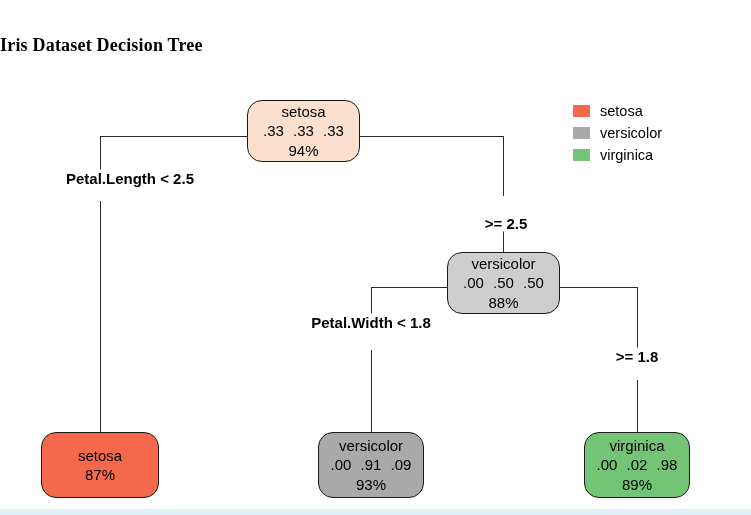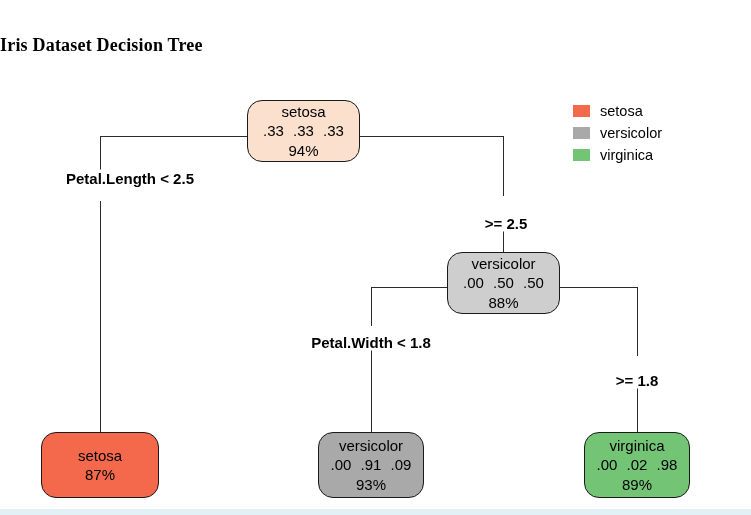--- a/index.html
+++ b/index.html
@@ -88,22 +88,22 @@
   <div class="hline" style="left:371px; top:287px; width:76px;"></div>
   <div class="vline" style="left:371px; top:287px; height:39px;"></div>
   <div class="vline" style="left:371px; top:350px; height:82px;"></div>
 
   <div class="hline" style="left:560px; top:287px; width:77px;"></div>
   <div class="vline" style="left:637px; top:287px; height:69px;"></div>
   <div class="vline" style="left:637px; top:380px; height:52px;"></div>
 
   <div class="split-label" style="left:101px; top:178px;margin-left:29px;">Petal.Length &lt; 2.5</div>
   <div class="split-label" style="left:506px; top:208px;margin-top:15px;">&gt;= 2.5</div>
-  <div class="split-label" style="left:371px; top:342px;">Petal.Width &lt; 1.8</div>
-  <div class="split-label" style="left:637px; top:380px;">&gt;= 1.8</div>
+  <div class="split-label" style="left:371px; top:322px;">Petal.Width &lt; 1.8</div>
+  <div class="split-label" style="left:637px; top:356px;">&gt;= 1.8</div>
 
   <div class="node" style="left: 247px; top: 100px; width: 113px; height: 62px; background-color: rgb(250, 224, 205);">
     <span class="cls">setosa</span>
     <span class="probs">.33 .33 .33</span>
     <span class="cover">94%</span>
   </div>
 
   <div class="node" style="left: 447px; top: 252px; width: 113px; height: 62px; background-color: rgb(206, 206, 206);">
     <span class="cls">versicolor</span>
     <span class="probs">.00 .50 .50</span>

